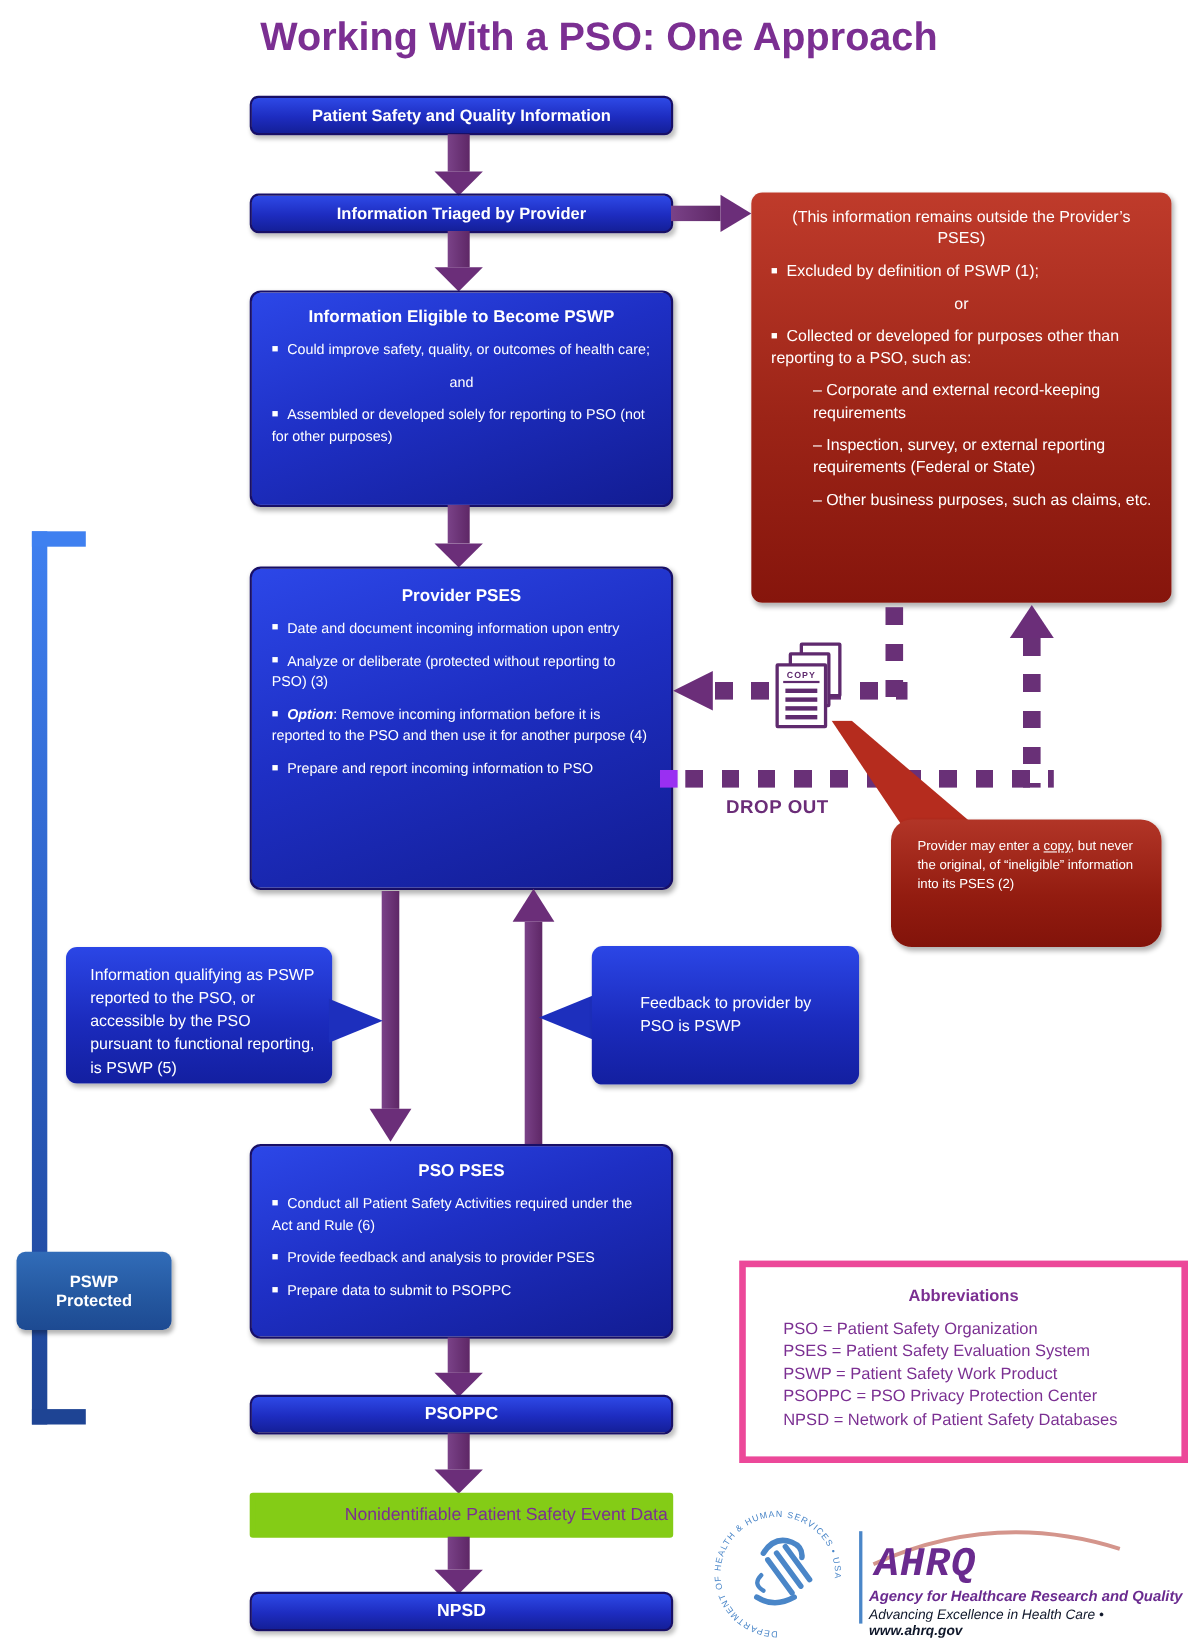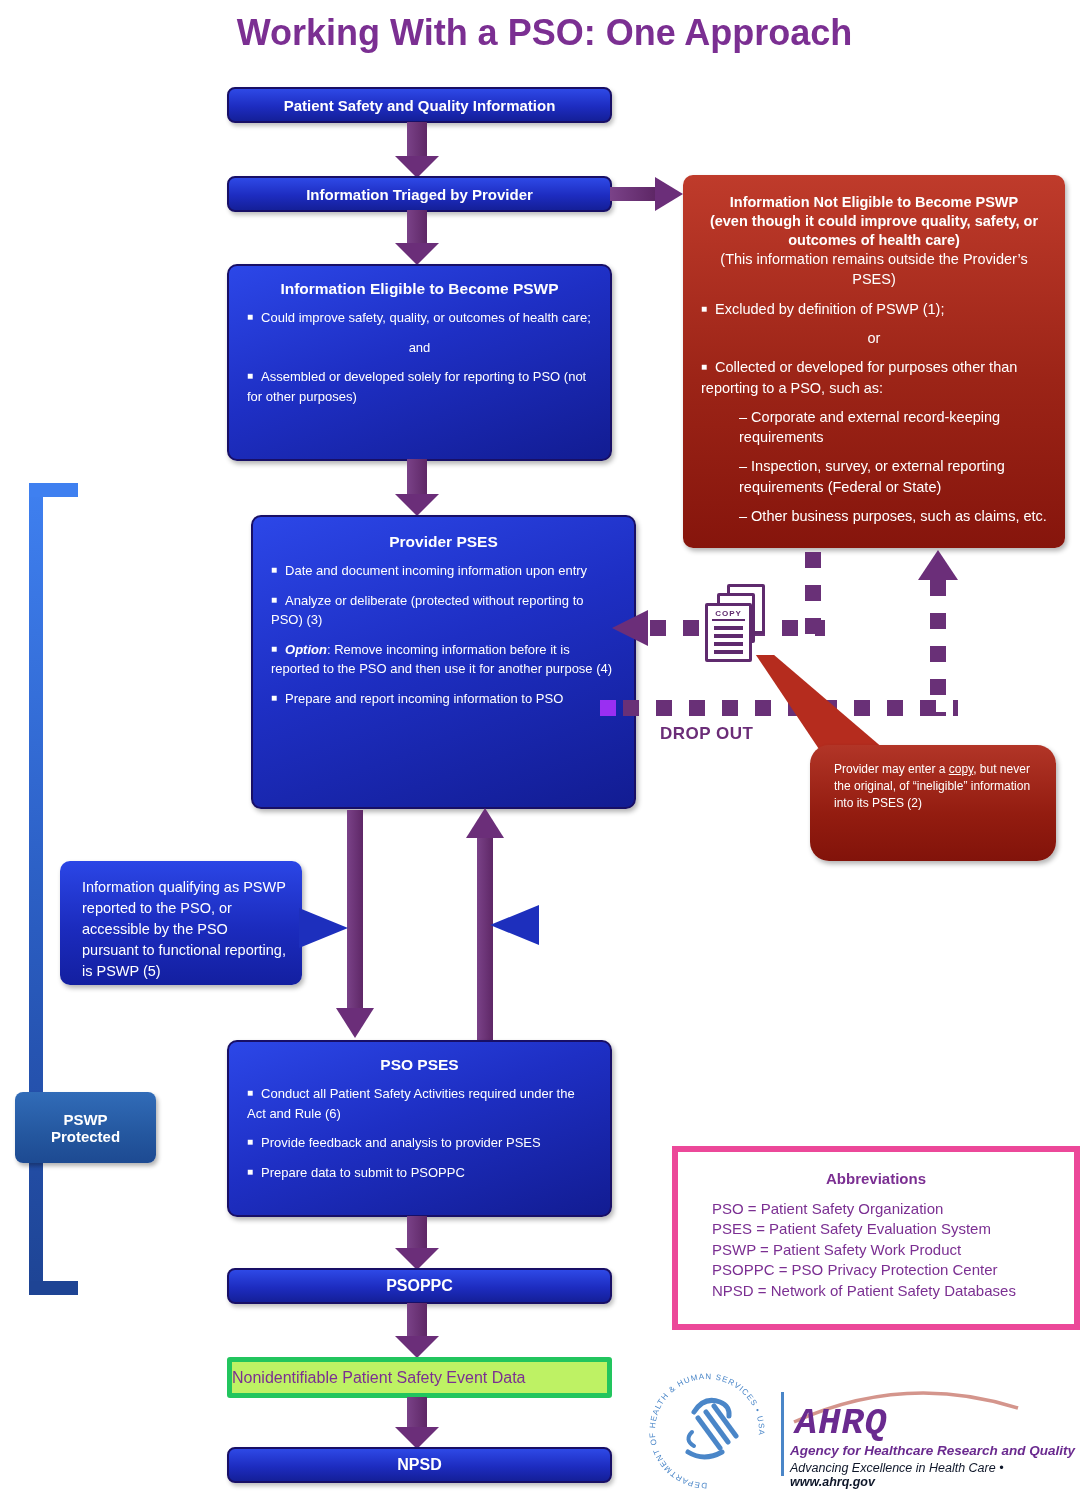--- a/index.html
+++ b/index.html
@@ -49,29 +49,29 @@
   .dash-v{background:repeating-linear-gradient(180deg,#693077 0 16px,transparent 16px 33px);}
 
   
   .page{position:absolute;background:#ffffff;border:3px solid #5f2a6e;border-radius:2px;box-sizing:border-box;}
   .copytxt{position:absolute;left:0;right:0;top:3px;text-align:center;font-size:8px;font-weight:bold;
            color:#5f2a6e;letter-spacing:1px;border-bottom:2px solid #5f2a6e;padding-bottom:1px;width:80%;margin:0 auto;}
   .pline{position:absolute;left:6px;right:6px;height:4px;background:#5f2a6e;}
 
   
   .droplabel{font-size:17px;font-weight:bold;color:#6b2d78;letter-spacing:.5px;}
-  .whitebox{background:#bef264;border:5px solid #22c55e;border-radius:3px;box-sizing:border-box;
-            display:flex;align-items:center;justify-content:flex-start;color:#7b2f92;font-size:16px;}
+  .whitebox{background:#84cc16;border:5px solid #84cc16;border-radius:3px;box-sizing:border-box;
+            display:flex;align-items:center;justify-content:flex-end;color:#7b2f92;font-size:16px;}
   .abbrev{background:#ffffff;border:6px solid #ec4899;box-sizing:border-box;color:#7b2f92;}
   .abbrev h4{margin:18px 0 12px 0;text-align:center;font-size:15px;font-weight:bold;}
   .abbrev div{font-size:15px;line-height:1.36;margin-left:34px;}
   .pswp{background:linear-gradient(180deg,#316cb8 0%,#24579f 60%,#1d4a92 100%);
         border-radius:8px;color:#ffffff;font-weight:bold;font-size:15px;text-align:center;
         display:flex;flex-direction:column;align-items:center;justify-content:center;
-        box-shadow:2px 3px 4px rgba(0,0,0,.3);}
+        box-shadow:2px 3px 4px rgba(0,0,0,.3);margin-top:46px;}
   .bracket{background:linear-gradient(180deg,#3f80f0 0%,#2a5cc0 55%,#1e4494 100%);}
   .agency{font-size:13.5px;font-weight:bold;font-style:italic;color:#6a2a8f;}
   .tagline{font-size:12.5px;font-style:italic;color:#0f172a;}
   .tagline b{font-style:italic;}
   .ahrqword{font-size:37px;font-weight:bold;color:#6a2a8f;letter-spacing:1px;font-style:italic;}
 </style>
 </head>
 <body>
 
 <div id="canvas">
@@ -110,39 +110,35 @@
   </div>
 
   <div class="abs bigbox" style="left:227px;top:264px;width:385px;height:197px;">
     <h3>Information Eligible to Become PSWP</h3>
     <p class="bullet">Could improve safety, quality, or outcomes of health care;</p>
     <p class="center-line">and</p>
     <p class="bullet">Assembled or developed solely for reporting to PSO (not for other purposes)</p>
   </div>
 
   <div class="abs redbox" style="left:683px;top:175px;width:382px;height:373px;">
-    <h3>
-      <span>Information Not Eligible to Become PSWP</span><br>
-      <span>(even though it could improve quality, safety, or outcomes of health care)</span>
-    </h3>
     <div class="sub">(This information remains outside the Provider’s PSES)</div>
     <p class="bullet">Excluded by definition of PSWP (1);</p>
     <p class="center-line">or</p>
     <p class="bullet">Collected or developed for purposes other than reporting to a PSO, such as:</p>
     <p class="dash">– Corporate and external record-keeping requirements</p>
     <p class="dash">– Inspection, survey, or external reporting requirements (Federal or State)</p>
     <p class="dash">– Other business purposes, such as claims, etc.</p>
   </div>
 
   <div class="abs" style="left:395px;top:459px;width:44px;height:57px;">
     <div class="arr-sh" style="left:12px;width:20px;top:0;height:35px;"></div>
     <div class="arr-hd" style="top:35px;left:0;border-left:22px solid transparent;border-right:22px solid transparent;border-top:22px solid #6b2e79;"></div>
   </div>
 
-  <div class="abs bigbox" style="left:227px;top:515px;width:385px;height:294px;padding-top:14px;margin-left:24px;">
+  <div class="abs bigbox" style="left:227px;top:515px;width:385px;height:294px;padding-top:14px;">
     <h3>Provider PSES</h3>
     <p class="bullet">Date and document incoming information upon entry</p>
     <p class="bullet">Analyze or deliberate (protected without reporting to PSO) (3)</p>
     <p class="bullet"><b><i><span>Option</span></i></b><span>: Remove incoming information before it is reported to the PSO and then use it for another purpose (4)</span></p>
     <p class="bullet">Prepare and report incoming information to PSO</p>
   </div>
 
   <div class="abs dash-v" style="left:805px;top:552px;width:16px;height:84px;"></div>
   <div class="abs dash-h" style="left:650px;top:620px;width:175px;height:16px;"></div>
   <div class="abs arr-hd" style="left:612px;top:610px;border-top:18px solid transparent;border-bottom:18px solid transparent;border-right:36px solid #6b2e79;"></div>
@@ -178,20 +174,23 @@
     <div class="arr-hd" style="top:0;left:0;border-left:19px solid transparent;border-right:19px solid transparent;border-bottom:30px solid #6b2e79;"></div>
     <div class="arr-sh" style="left:11px;width:16px;top:30px;height:202px;"></div>
   </div>
 
   <div class="abs bluecall" style="left:60px;top:861px;width:242px;height:124px;padding:16px 14px 12px 22px;">
     <span>Information qualifying as PSWP reported to the PSO, or accessible by the PSO pursuant to functional reporting, is PSWP (5)</span>
   </div>
   <div class="abs arr-hd" style="left:299px;top:908px;border-top:20px solid transparent;border-bottom:20px solid transparent;border-left:49px solid #1d2fbd;"></div>
 
   <div class="abs arr-hd" style="left:490px;top:905px;border-top:20px solid transparent;border-bottom:20px solid transparent;border-right:49px solid #1d2fbd;"></div>
+  <div class="abs bluecall" style="left:538px;top:860px;width:243px;height:126px;display:flex;align-items:center;padding-left:44px;padding-right:14px;">
+    <span>Feedback to provider by PSO is PSWP</span>
+  </div>
 
   <div class="abs bigbox" style="left:227px;top:1040px;width:385px;height:177px;">
     <h3>PSO PSES</h3>
     <p class="bullet">Conduct all Patient Safety Activities required under the Act and Rule (6)</p>
     <p class="bullet">Provide feedback and analysis to provider PSES</p>
     <p class="bullet">Prepare data to submit to PSOPPC</p>
   </div>
 
   <div class="abs" style="left:395px;top:1216px;width:44px;height:54px;">
     <div class="arr-sh" style="left:12px;width:20px;top:0;height:32px;"></div>

